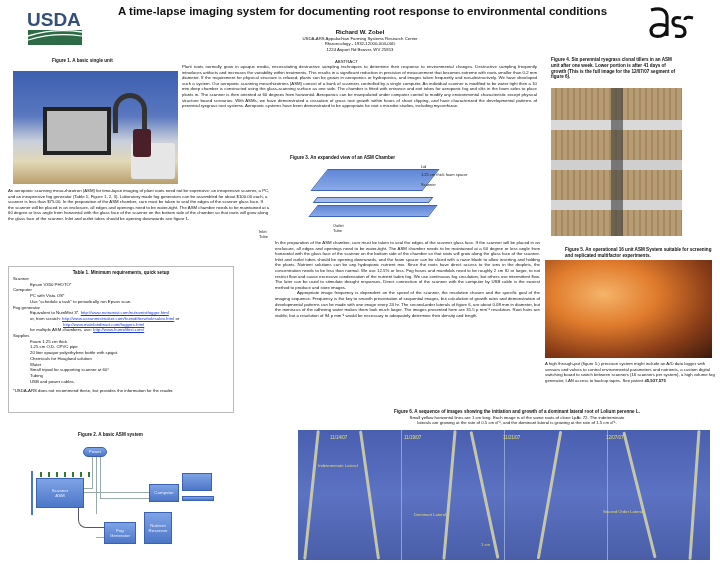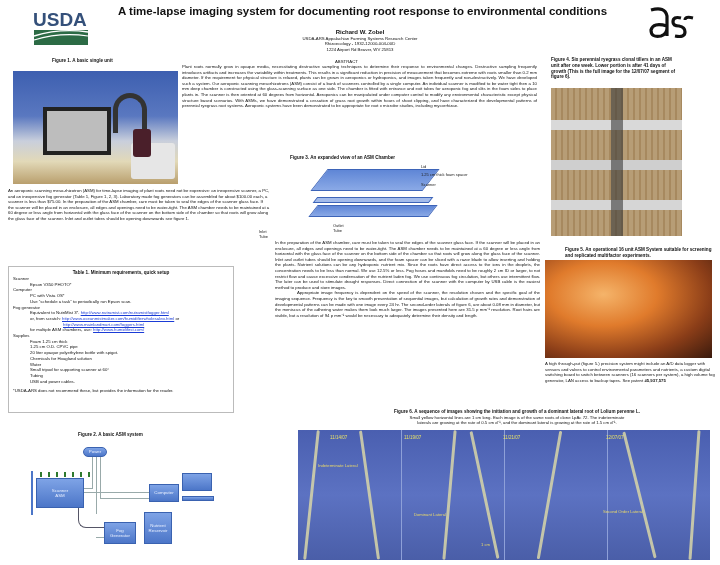--- a/index.html
+++ b/index.html
@@ -2,21 +2,21 @@
 <html><head>
 <meta charset="utf-8">
 <style>
   * { box-sizing: border-box; margin: 0; padding: 0; }
   html, body { width: 720px; height: 565px; background: #fff; overflow: hidden; }
   body { font-family: "Liberation Sans", sans-serif; color: #111; position: relative; }
   .abs { position: absolute; }
   .tiny { font-size: 4.3px; line-height: 5.6px; }
   .cap { font-size: 4.6px; font-weight: bold; line-height: 5.8px; }
   .title { left: 118px; top: 5px; font-size: 11.5px; font-weight: bold; white-space: nowrap; }
-  .usda-logo { left: 32px; top: 8px; width: 58px; height: 38px; text-align: right; }
+  .usda-logo { left: 26px; top: 8px; width: 58px; height: 38px; text-align: right; }
   .ars-logo { left: 645px; top: 6px; width: 50px; height: 34px; }
   .author { left: 260px; top: 28px; width: 200px; text-align: center; }
   .author .name { font-size: 6px; font-weight: bold; line-height: 8px; }
   .author .line { font-size: 4.3px; line-height: 5.4px; }
   .abstract-head { left: 335px; top: 59px; font-size: 4.3px; }
   .abstract { left: 182px; top: 64px; width: 355px; text-align: justify; }
   .photo { background: #999; overflow: hidden; }
   .fig1-photo { left: 13px; top: 71px; width: 165px; height: 113px;
     background: linear-gradient(180deg, #3d5fb0 0%, #5a78c0 40%, #c9cfdc 62%, #e2d9b8 80%, #b99f6d 100%); }
   .fig1-photo .laptop { position:absolute; left:30px; top:36px; width:68px; height:48px; background:#bdbdbd; border:4px solid #222; }

